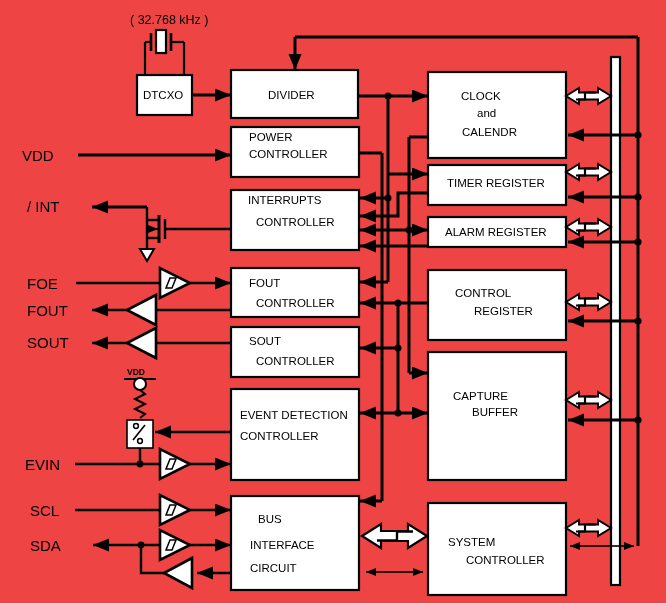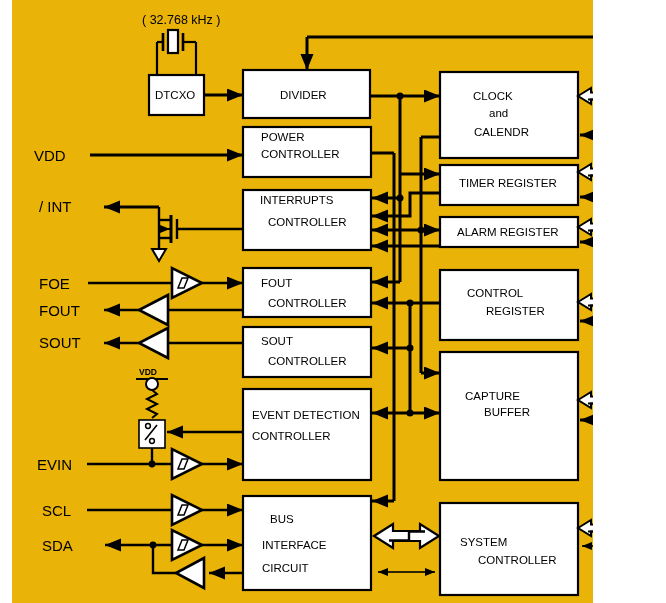--- a/index.html
+++ b/index.html
@@ -1,17 +1,17 @@
 <!DOCTYPE html>
 <html><head>
 <meta charset="utf-8">
 <style>
   html,body{margin:0;padding:0;background:#ffffff;}
-  .stage{position:relative;width:581px;height:603px;background:#eab308;overflow:hidden;
-         font-family:"Liberation Sans", sans-serif;margin-left:12px;}
+  .stage{position:relative;width:666px;height:603px;background:#ef4444;overflow:hidden;
+         font-family:"Liberation Sans", sans-serif;}
   svg text{fill:#000;font-family:"Liberation Sans", sans-serif;}
   .blktxt{font-size:11.5px;}
   .porttxt{font-size:15px;}
   .freqtxt{font-size:12.5px;}
   .tinytxt{font-size:8.5px;font-weight:bold;}
 </style>
 </head>
 <body>
 
 <div class="stage">

